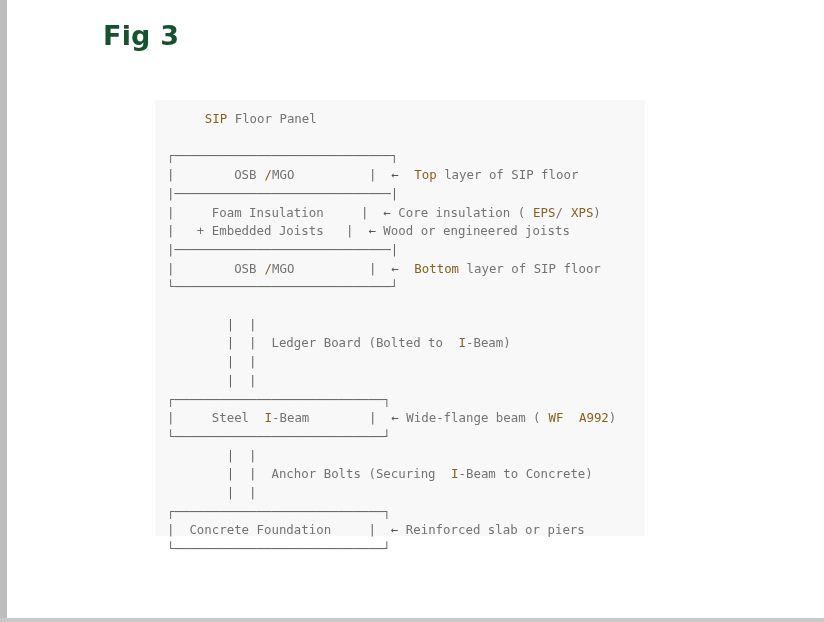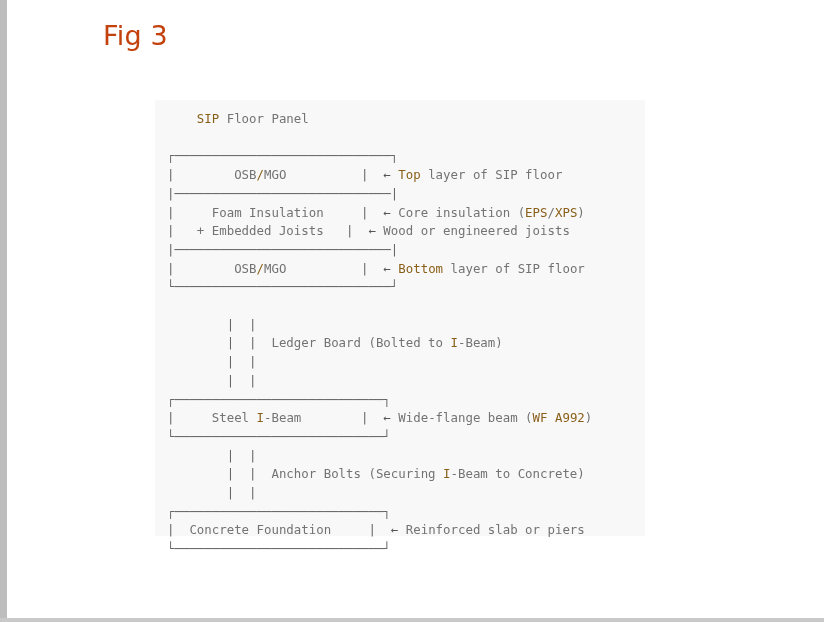--- a/index.html
+++ b/index.html
@@ -43,22 +43,22 @@
     height: 618px;
     background: #ffffff;
   }
 
   .fig-title {
     position: absolute;
     left: 96px;
     top: 20px;
     font-family: "DejaVu Sans", "Liberation Sans", sans-serif;
     font-size: 27px;
-    font-weight: 400;
-    color: #c2410c;
+    font-weight: 700;
+    color: #14532d;
     letter-spacing: 0.2px;
     white-space: pre;
   }
 
   .diagram-card {
     position: absolute;
     left: 148px;
     top: 100px;
     width: 490px;
     height: 436px;
@@ -73,21 +73,21 @@
     font-family: "DejaVu Sans Mono", "Liberation Mono", monospace;
     font-size: 12.4px;
     line-height: 18.7px;
     white-space: pre;
     color: #bfa030;
     -webkit-font-smoothing: antialiased;
   }
 
   
   .t-gold   { color: #737373; }
-  .t-dkbrwn { color: #8a5f18; }
+  .t-dkbrwn { color: #8a5f18; margin-left: 8px; }
   .t-rule   { color: #666666; }
   .t-arrow  { color: #555555; }
   .t-plain  { color: #b5901f; }
 </style>
 </head>
 <body>
 
 <div class="page-gutter-left"></div>
 
 <div class="page-body">

